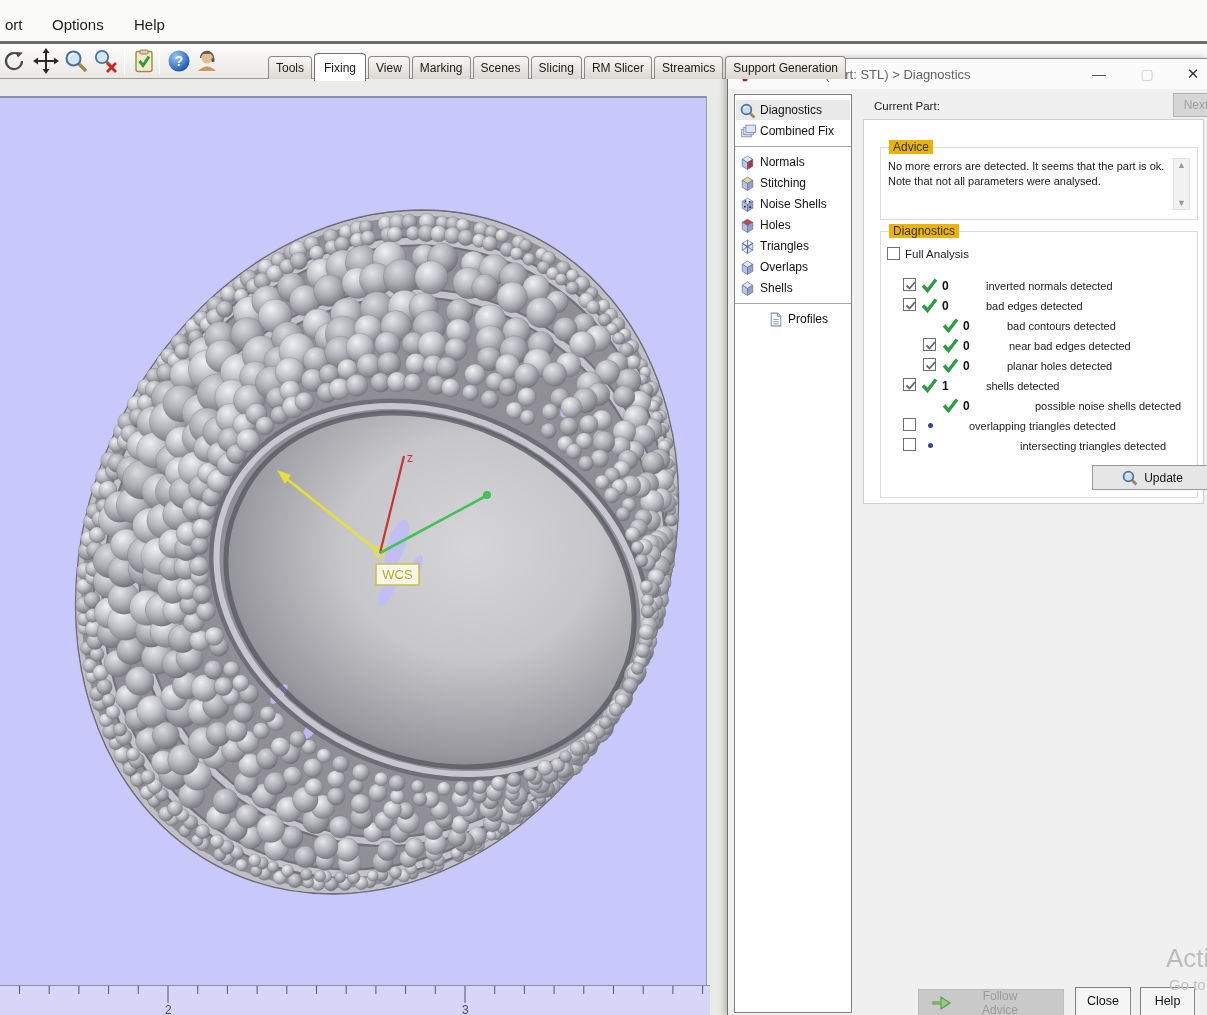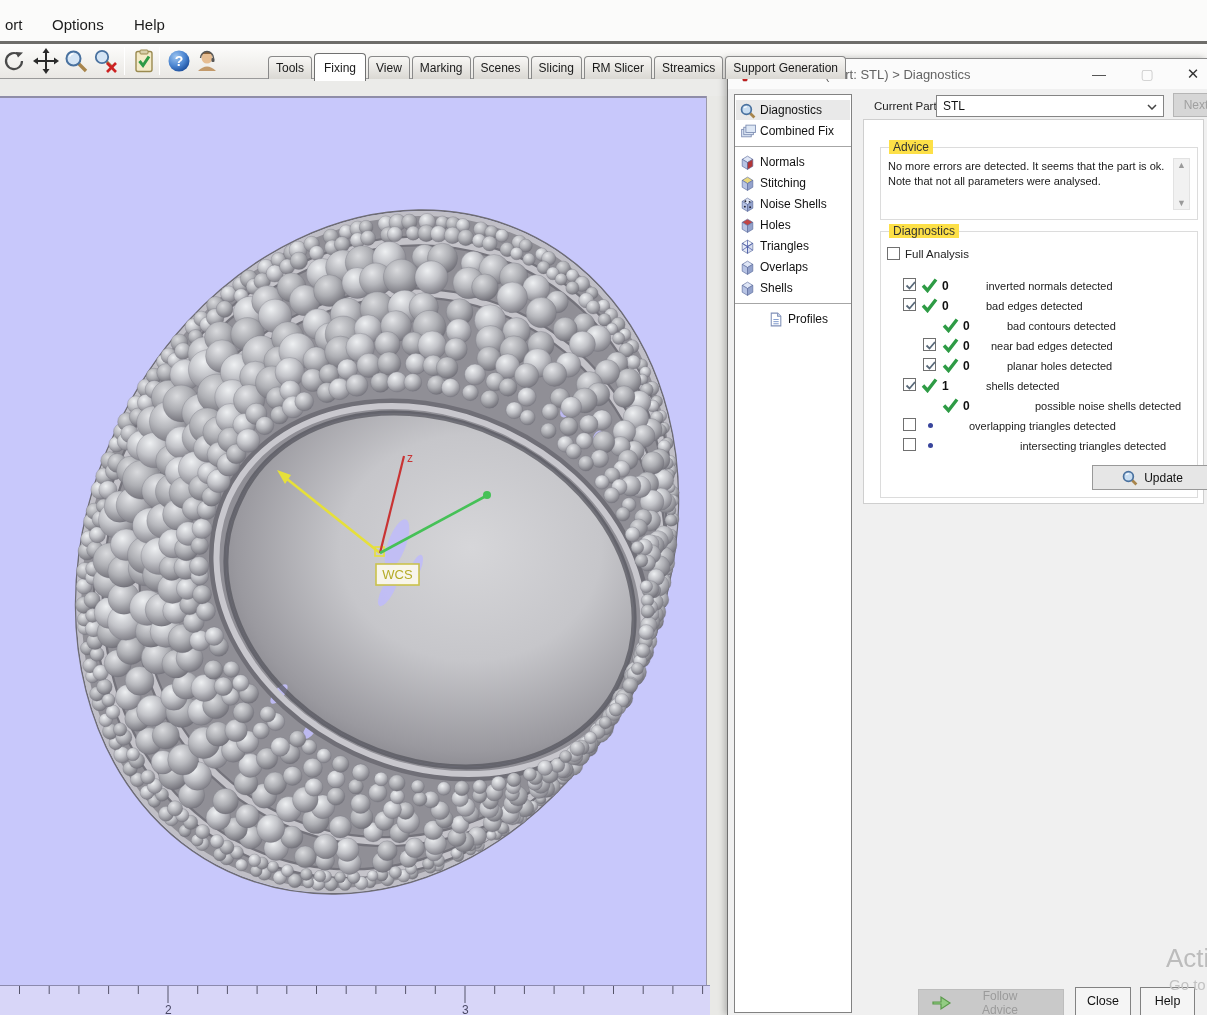--- a/index.html
+++ b/index.html
@@ -42,21 +42,21 @@
   #sel-part svg{position:absolute;right:6px;top:8px;}
   #btn-next{left:445px;top:34px;width:46px;height:24px;background:#d6d6d6;border:1px solid #b5b5b5;
             color:#a0a0a0;font-size:12px;text-align:center;line-height:22px;}
   #listbox{left:6px;top:35px;width:118px;height:919px;background:#fff;border:1px solid #828282;}
   .lb-item{position:absolute;left:1px;width:114px;height:20px;display:flex;align-items:center;font-size:12px;color:#111;}
   .lb-item.sel{background:#e9e9e9;}
   .lb-item .ic{width:17px;height:17px;margin:0 4px 0 3px;flex:0 0 auto;}
   .lb-sep{position:absolute;left:0;width:116px;height:1px;background:#a6a6a6;}
   #mainpanel{left:135px;top:60px;width:341px;height:385px;background:#fff;border:1px solid #cfcfcf;}
   .groupbox{position:absolute;border:1px solid #dcdcdc;}
-  .gb-legend{position:absolute;top:-8px;left:8px;background:#fde047;padding:0 4px;font-size:12px;color:#333;}
+  .gb-legend{position:absolute;top:-8px;left:8px;background:#eab308;padding:0 4px;font-size:12px;color:#333;}
   .adv-line{position:absolute;left:7px;font-size:11px;color:#1a1a1a;white-space:nowrap;}
   #adv-scroll{position:absolute;left:292px;top:10px;width:17px;height:52px;background:#f1f1f1;border:1px solid #e2e2e2;}
   #adv-scroll span{position:absolute;left:0;width:15px;text-align:center;font-size:9px;color:#9a9a9a;}
   .cb{position:absolute;width:13px;height:13px;background:#fff;border:1px solid #707070;}
   .cb svg{position:absolute;left:1px;top:2px;}
   #lbl-full-analysis{position:absolute;left:24px;top:16px;font-size:11.5px;color:#222;}
   .diagrow-chk{position:absolute;width:18px;height:16px;}
   .diagrow-cnt{position:absolute;font-size:12px;font-weight:bold;color:#111;}
   .diagrow-lbl{position:absolute;font-size:11px;color:#222;white-space:nowrap;}
   .diagrow-dot{position:absolute;width:5px;height:5px;border-radius:50%;background:#39459c;}
@@ -956,26 +956,20 @@
             </g>
             <path d="M5.8 5.8 L8 8 L5.8 10.2 Z" fill="#f08a8a"></path>
           </svg></span>
       <span class="abs" id="dlg-title">Fix Wizard (Part: STL) &gt; Diagnostics</span>
       <span class="winbtn" id="btn-min" style="left:356px;">—</span>
       <span class="winbtn" id="btn-max" style="left:404px;">▢</span>
       <span class="winbtn" id="btn-close" style="left:450px;">✕</span>
     </div>
 
     <span class="abs" id="lbl-current-part">Current Part:</span>
-    <div class="abs" id="sel-part">
-      <span>STL</span>
-      <svg width="10" height="6" viewBox="0 0 10 6">
-          <path d="M1 1 L5 5 L9 1" fill="none" stroke="#444" stroke-width="1.5"></path>
-        </svg>
-    </div>
     <div class="abs" id="btn-next">Next</div>
 
     <div class="abs" id="listbox">
         <div class="lb-item sel" style="top: 5px;">
           <span class="ic"><svg viewBox="0 0 16 16" width="100%" height="100%">
               <line x1="10.5" y1="10.5" x2="14.5" y2="14.5" stroke="#a8854c" stroke-width="2.6"></line>
               <circle cx="7" cy="7" r="4.6" fill="#c9def2" stroke="#49719f" stroke-width="1.6"></circle>
               <path d="M5 5.5 A3 3 0 0 1 7.5 4.5" stroke="#fff" stroke-width="1.1" fill="none"></path>
             </svg></span>
           <span>Diagnostics</span>
@@ -1118,21 +1112,21 @@
             <span class="diagrow-lbl" style="left: 126px; top: 88px;">bad contours detected</span>
             <div class="cb" style="left: 42px; top: 106px;">
               <svg width="11" height="9" viewBox="0 0 11 9">
                 <path d="M1.5 4.5 L4.5 7.5 L10 1" fill="none" stroke="#5a6a7a" stroke-width="1.8"></path>
               </svg>
             </div>
             <div class="diagrow-chk" style="left: 61px; top: 105px;"><svg width="17" height="16" viewBox="0 0 17 16">
                 <path d="M2 8.5 L6.5 13.5 L15 2.5" fill="none" stroke="#2e9b45" stroke-width="3.4"></path>
               </svg></div>
             <span class="diagrow-cnt" style="left: 82px; top: 107px;">0</span>
-            <span class="diagrow-lbl" style="left: 110px; top: 108px;">near bad edges detected</span>
+            <span class="diagrow-lbl" style="left: 128px; top: 108px;">near bad edges detected</span>
             <div class="cb" style="left: 42px; top: 126px;">
               <svg width="11" height="9" viewBox="0 0 11 9">
                 <path d="M1.5 4.5 L4.5 7.5 L10 1" fill="none" stroke="#5a6a7a" stroke-width="1.8"></path>
               </svg>
             </div>
             <div class="diagrow-chk" style="left: 61px; top: 125px;"><svg width="17" height="16" viewBox="0 0 17 16">
                 <path d="M2 8.5 L6.5 13.5 L15 2.5" fill="none" stroke="#2e9b45" stroke-width="3.4"></path>
               </svg></div>
             <span class="diagrow-cnt" style="left: 82px; top: 127px;">0</span>
             <span class="diagrow-lbl" style="left: 126px; top: 128px;">planar holes detected</span>

